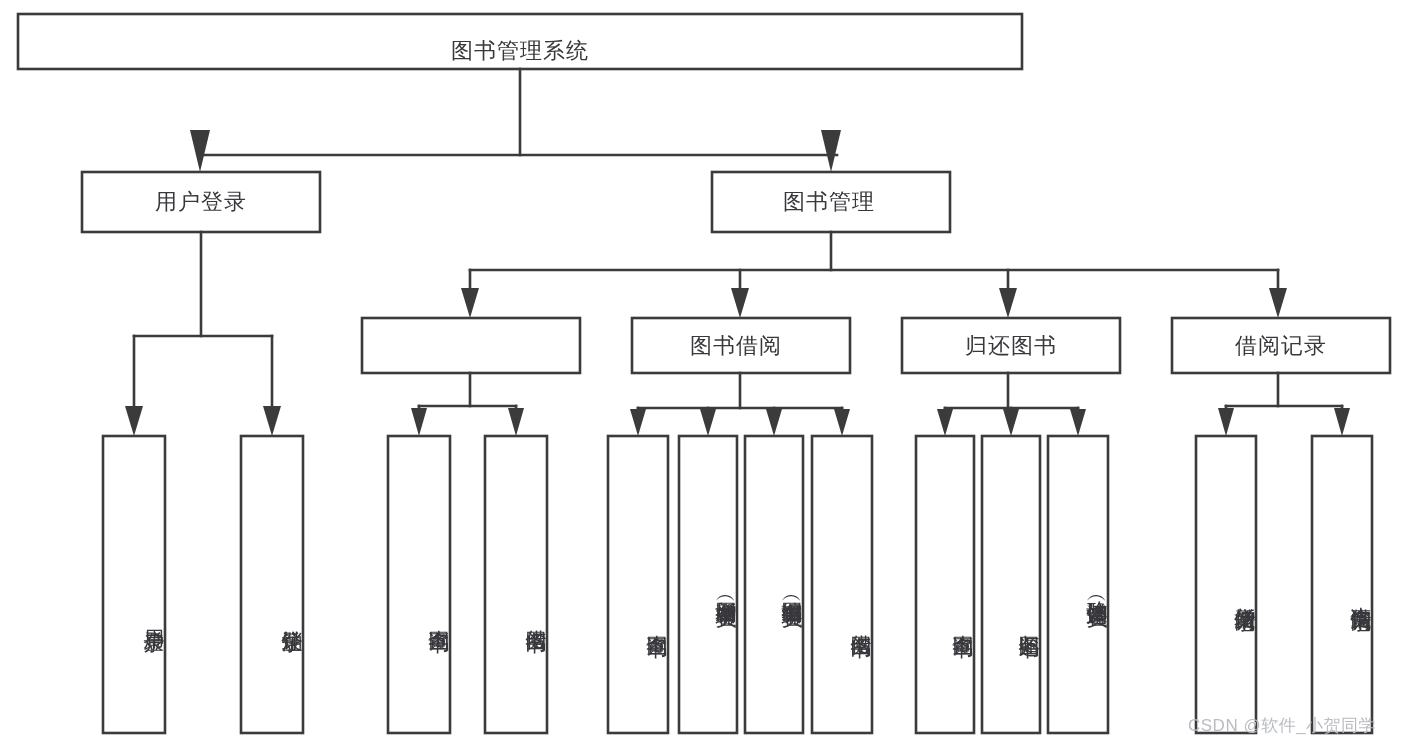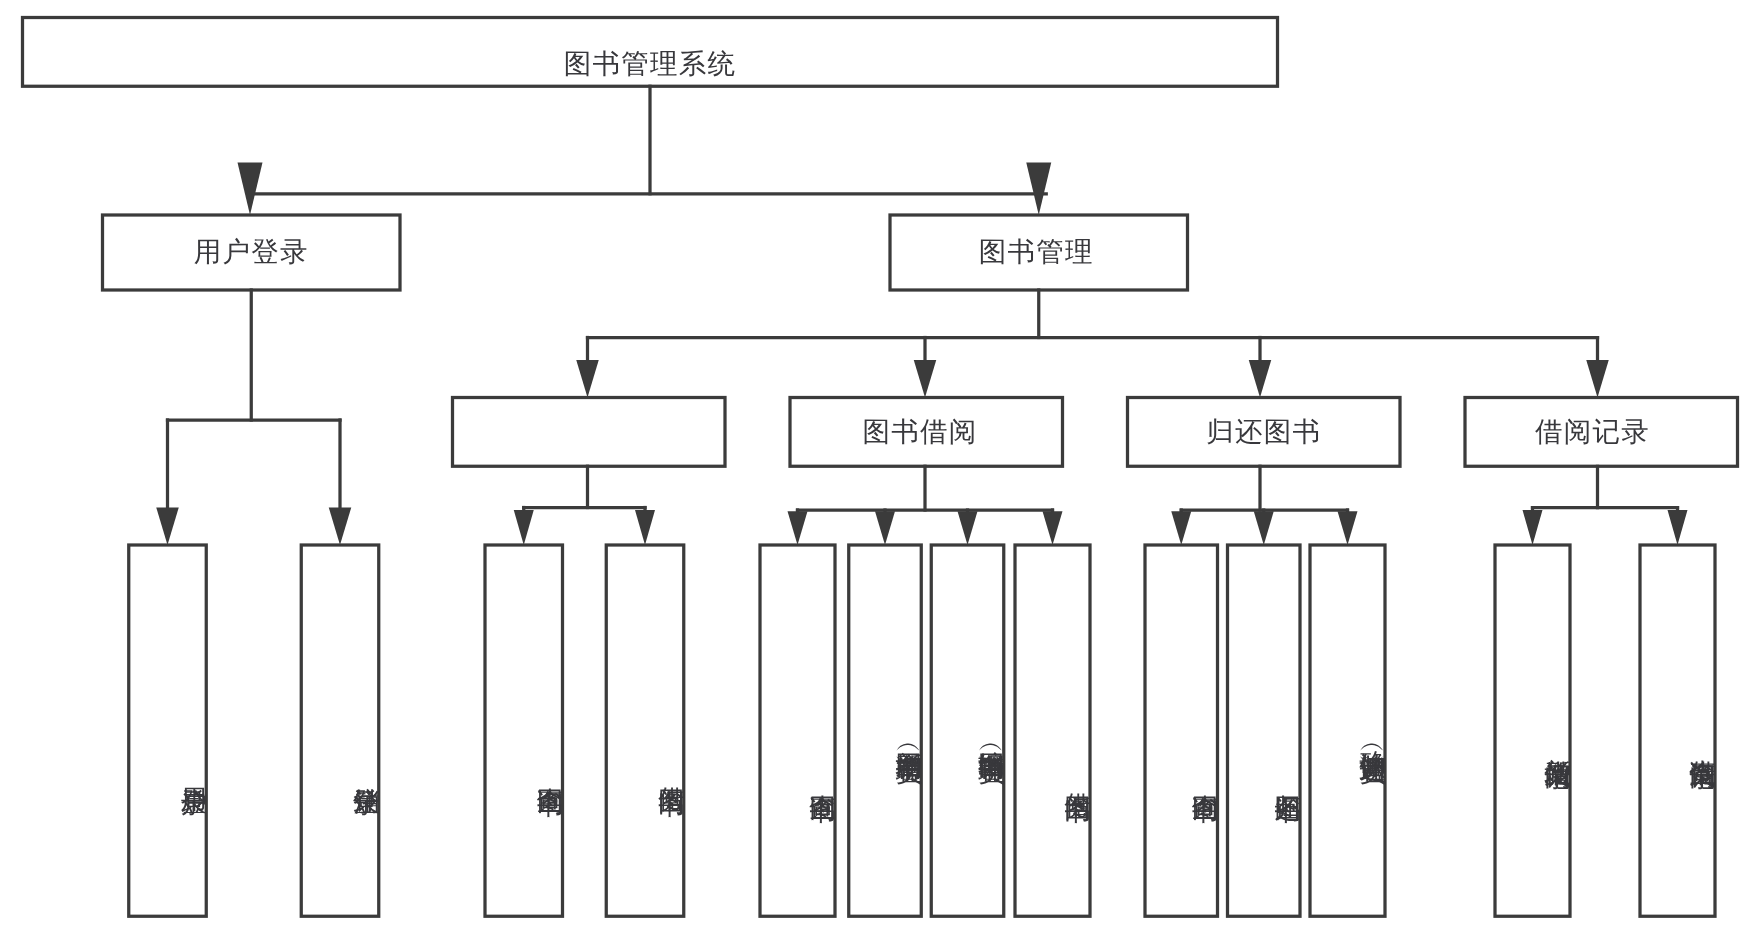--- a/index.html
+++ b/index.html
@@ -170,30 +170,31 @@
 
   </svg>
 
   <div class="hlabel-wrap" style="left:18px; top:14px; width:1004px; height:73px;border-radius:26px;">图书管理系统</div>
 
   <div class="hlabel-wrap" style="left:82px; top:172px; width:238px; height:60px;">用户登录</div>
   <div class="hlabel-wrap" style="left:712px; top:172px; width:234px; height:60px;">图书管理</div>
 
   <div class="hlabel-wrap" style="left:632px; top:318px; width:208px; height:55px;">图书借阅</div>
   <div class="hlabel-wrap" style="left:902px; top:318px; width:218px; height:55px;">归还图书</div>
-  <div class="hlabel-wrap" style="left:1140px; top:318px; width:218px; height:55px;padding-left:25px;">借阅记录</div>
+  <div class="hlabel-wrap" style="left:1172px; top:318px; width:218px; height:55px;">借阅记录</div>
 
   <div class="vlabel-wrap" style="left:103px; top:496px; width:62px; height:237px;">用户登录</div>
   <div class="vlabel-wrap" style="left:241px; top:496px; width:62px; height:237px;">注销登录</div>
   <div class="vlabel-wrap" style="left:388px; top:496px; width:62px; height:237px;">查询图书</div>
   <div class="vlabel-wrap" style="left:485px; top:496px; width:62px; height:237px;">借阅图书</div>
   <div class="vlabel-wrap" style="left:608px; top:506px; width:60px; height:227px;">查询图书</div>
   <div class="vlabel-wrap" style="left:679px; top:444px; width:58px; height:289px;">新增图书（管理员）</div>
   <div class="vlabel-wrap" style="left:745px; top:444px; width:58px; height:289px;">编辑图书（管理员）</div>
   <div class="vlabel-wrap" style="left:812px; top:506px; width:60px; height:227px;">借阅图书</div>
   <div class="vlabel-wrap" style="left:916px; top:506px; width:58px; height:227px;">查询图书</div>
   <div class="vlabel-wrap" style="left:982px; top:506px; width:58px; height:227px;">归还图书</div>
   <div class="vlabel-wrap" style="left:1048px; top:444px; width:60px; height:289px;">确认归还（管理员）</div>
   <div class="vlabel-wrap" style="left:1196px; top:452px; width:60px; height:281px;">新增借阅记录</div>
   <div class="vlabel-wrap" style="left:1312px; top:452px; width:60px; height:281px;">查询借阅记录</div>
 
+  <div class="watermark">CSDN @软件_小贺同学</div>
 
 </div>
 
 </body></html>

